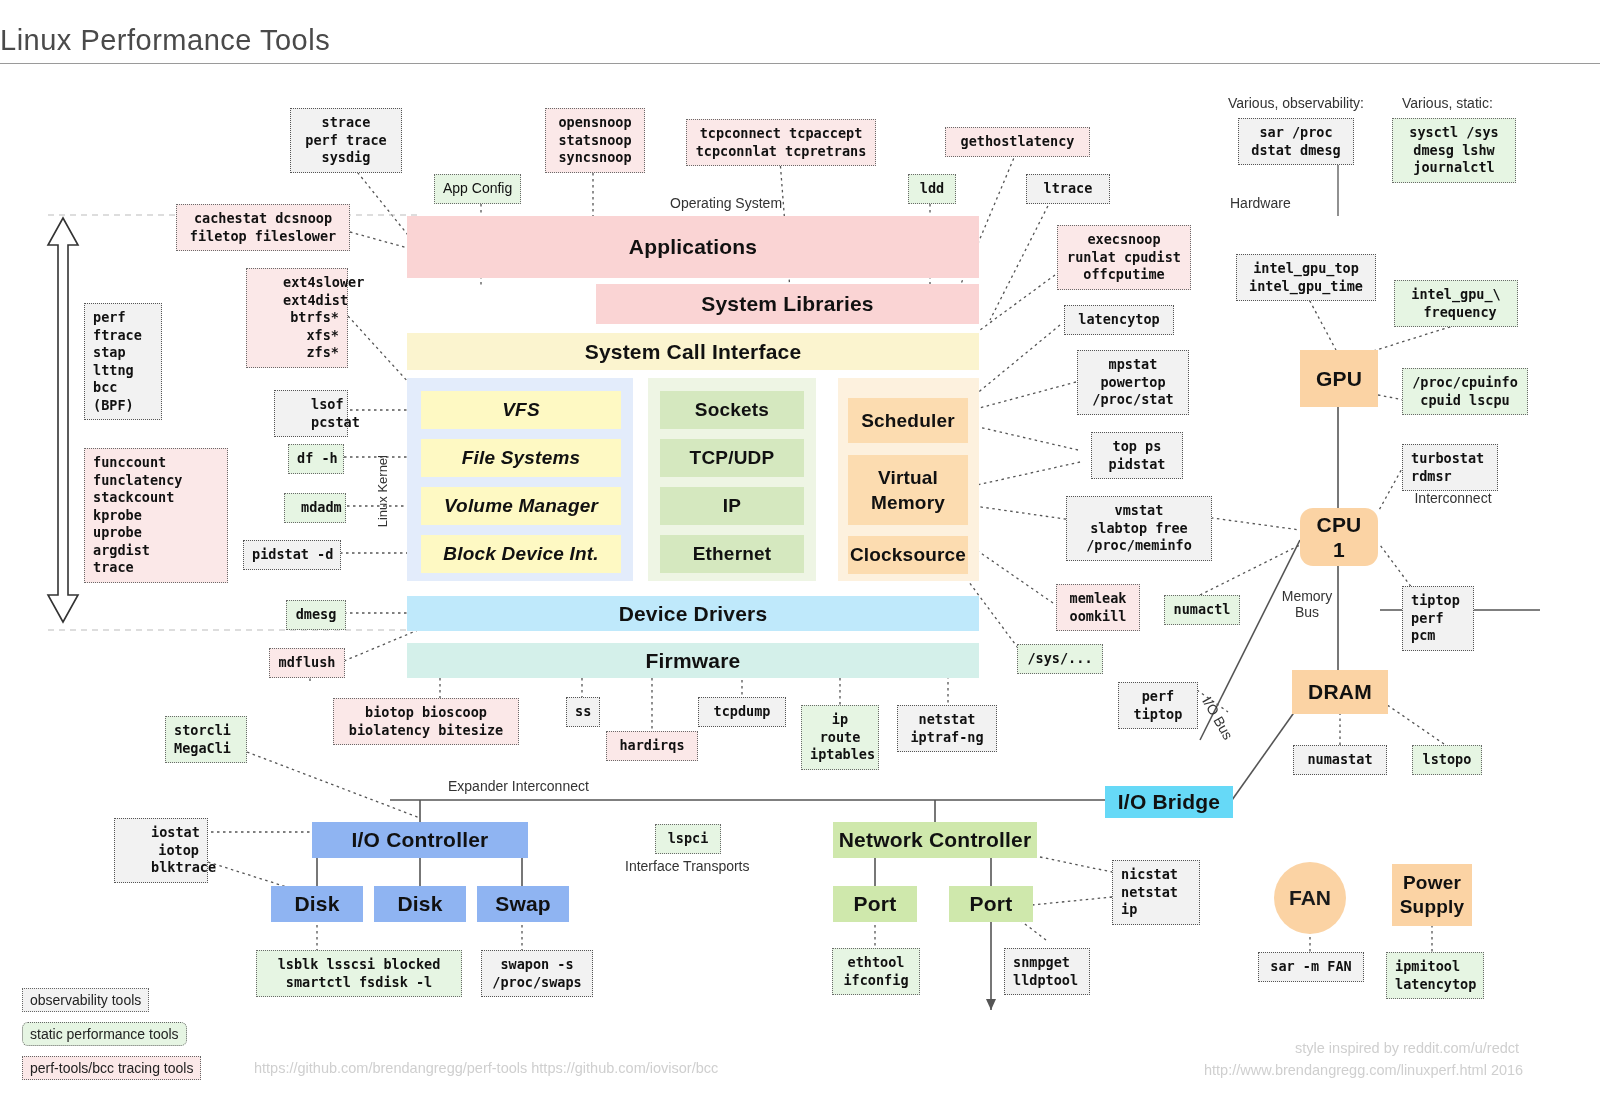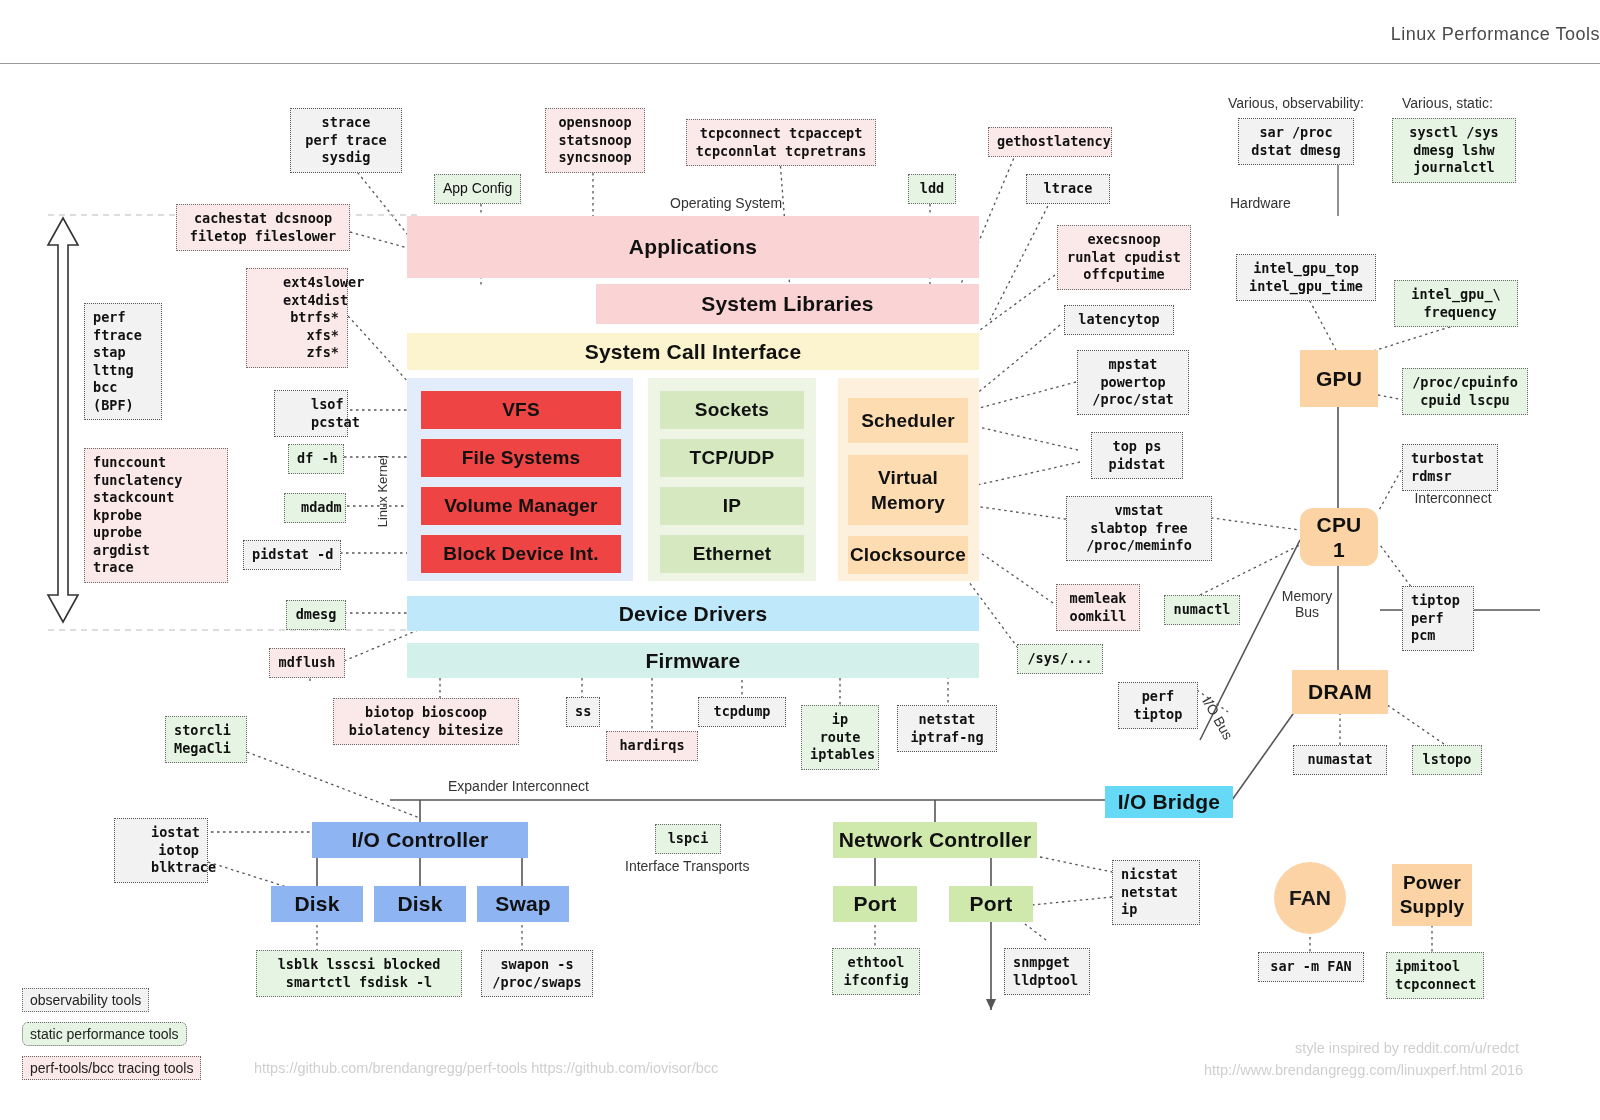--- a/index.html
+++ b/index.html
@@ -1,21 +1,21 @@
 <!DOCTYPE html>
 <html><head>
 <meta charset="utf-8">
 <style>
   html,body{margin:0;padding:0;background:#fff;}
   body{width:1600px;height:1120px;position:relative;overflow:hidden;
        font-family:"Liberation Sans",sans-serif;color:#1a1a1a;}
 
   
-  #title{position:absolute;left:0;top:24px;width:1600px;text-align:right;
-         font-size:18px;font-weight:400;color:#4a4a4a;letter-spacing:.5px;}
+  #title{position:absolute;left:0;top:24px;width:1600px;text-align:left;
+         font-size:29px;font-weight:400;color:#4a4a4a;letter-spacing:.5px;}
   #title-rule{position:absolute;left:0;top:63px;width:1600px;height:1px;background:#9a9a9a;}
 
   
   .tool{position:absolute;box-sizing:border-box;
         font-family:"DejaVu Sans Mono","Liberation Mono",monospace;
         font-size:13.5px;line-height:17.5px;font-weight:700;
         padding:5px 8px;text-align:center;white-space:pre;color:#111;
         border:1.6px dotted #555;}
   .tool.obs{background:#f2f2f2;}
   .tool.static{background:#e6f5e3;border-color:#6a6a6a;}
@@ -25,21 +25,21 @@
   .tool.sans{font-family:"Liberation Sans",sans-serif;font-weight:400;font-size:14px;}
 
   
   .blk{position:absolute;box-sizing:border-box;display:flex;
        align-items:center;justify-content:center;text-align:center;
        font-size:19px;font-weight:600;color:#111;letter-spacing:.2px;}
   .blk.big{font-size:21px;}
   .app{background:#fad4d4;}
   .syscall{background:#fbf4cf;}
   .grpblue{background:#e3ecfb;}
-  .innerblue{background:#ef4444;}
+  .innerblue{background:#fef9c3;font-style:italic;}
   .grpgreen{background:#eef5e4;}
   .innergreen{background:#d5e8bf;}
   .grporange{background:#fdf1de;}
   .innerorange{background:#fcdcb0;}
   .drivers{background:#bfe9fb;}
   .firmware{background:#d4f0ea;}
   .hwbox{background:#fbd3a4;}
   .ioctl{background:#8fb4f2;}
   .diskbox{background:#8fb4f2;}
   .netbox{background:#cfe8ac;}
@@ -217,21 +217,21 @@
 
 <div class="tool obs" style="left:290px;top:108px;width:112px;">strace
 perf trace
 sysdig</div>
 <div class="tool static sans" style="left:434px;top:174px;">App Config</div>
 <div class="tool trace" style="left:545px;top:108px;width:100px;">opensnoop
 statsnoop
 syncsnoop</div>
 <div class="tool trace" style="left:686px;top:119px;width:190px;">tcpconnect tcpaccept
 tcpconnlat tcpretrans</div>
-<div class="tool trace" style="left:988px;top:127px;width:124px;">gethostlatency</div>
+<div class="tool trace" style="left:945px;top:127px;width:145px;">gethostlatency</div>
 <div class="tool static" style="left:908px;top:174px;width:48px;">ldd</div>
 <div class="tool obs" style="left:1026px;top:174px;width:84px;">ltrace</div>
 <div class="tool obs" style="left:1238px;top:118px;width:116px;">sar /proc
 dstat dmesg</div>
 <div class="tool static" style="left:1392px;top:118px;width:124px;">sysctl /sys
 dmesg lshw
 journalctl</div>
 <div class="tool trace" style="left:176px;top:204px;width:174px;">cachestat dcsnoop
 filetop fileslower</div>
 <div class="tool trace" style="left:1057px;top:225px;width:134px;">execsnoop
@@ -312,21 +312,21 @@
 /proc/swaps</div>
 <div class="tool obs left" style="left:1112px;top:860px;width:88px;">nicstat
 netstat
 ip</div>
 <div class="tool static" style="left:832px;top:948px;width:88px;">ethtool
 ifconfig</div>
 <div class="tool obs left" style="left:1004px;top:948px;width:86px;">snmpget
 lldptool</div>
 <div class="tool obs" style="left:1258px;top:952px;width:106px;">sar -m FAN</div>
 <div class="tool static left" style="left:1386px;top:952px;width:98px;">ipmitool
-tcpconnect</div>
+latencytop</div>
 
 <div class="key" style="left:22px;top:988px;background:#f2f2f2;">observability tools</div>
 <div class="key" style="left:22px;top:1022px;background:#e6f5e3;border-radius:6px;">static performance tools</div>
 <div class="key" style="left:22px;top:1056px;background:#fbe8e8;">perf-tools/bcc tracing tools</div>
 
 <div class="foot" style="left:254px;top:1060px;">https://github.com/brendangregg/perf-tools https://github.com/iovisor/bcc</div>
 <div class="foot" style="left:1295px;top:1040px;">style inspired by reddit.com/u/redct</div>
 <div class="foot" style="left:1204px;top:1062px;">http://www.brendangregg.com/linuxperf.html 2016</div>
 
 </body></html>

